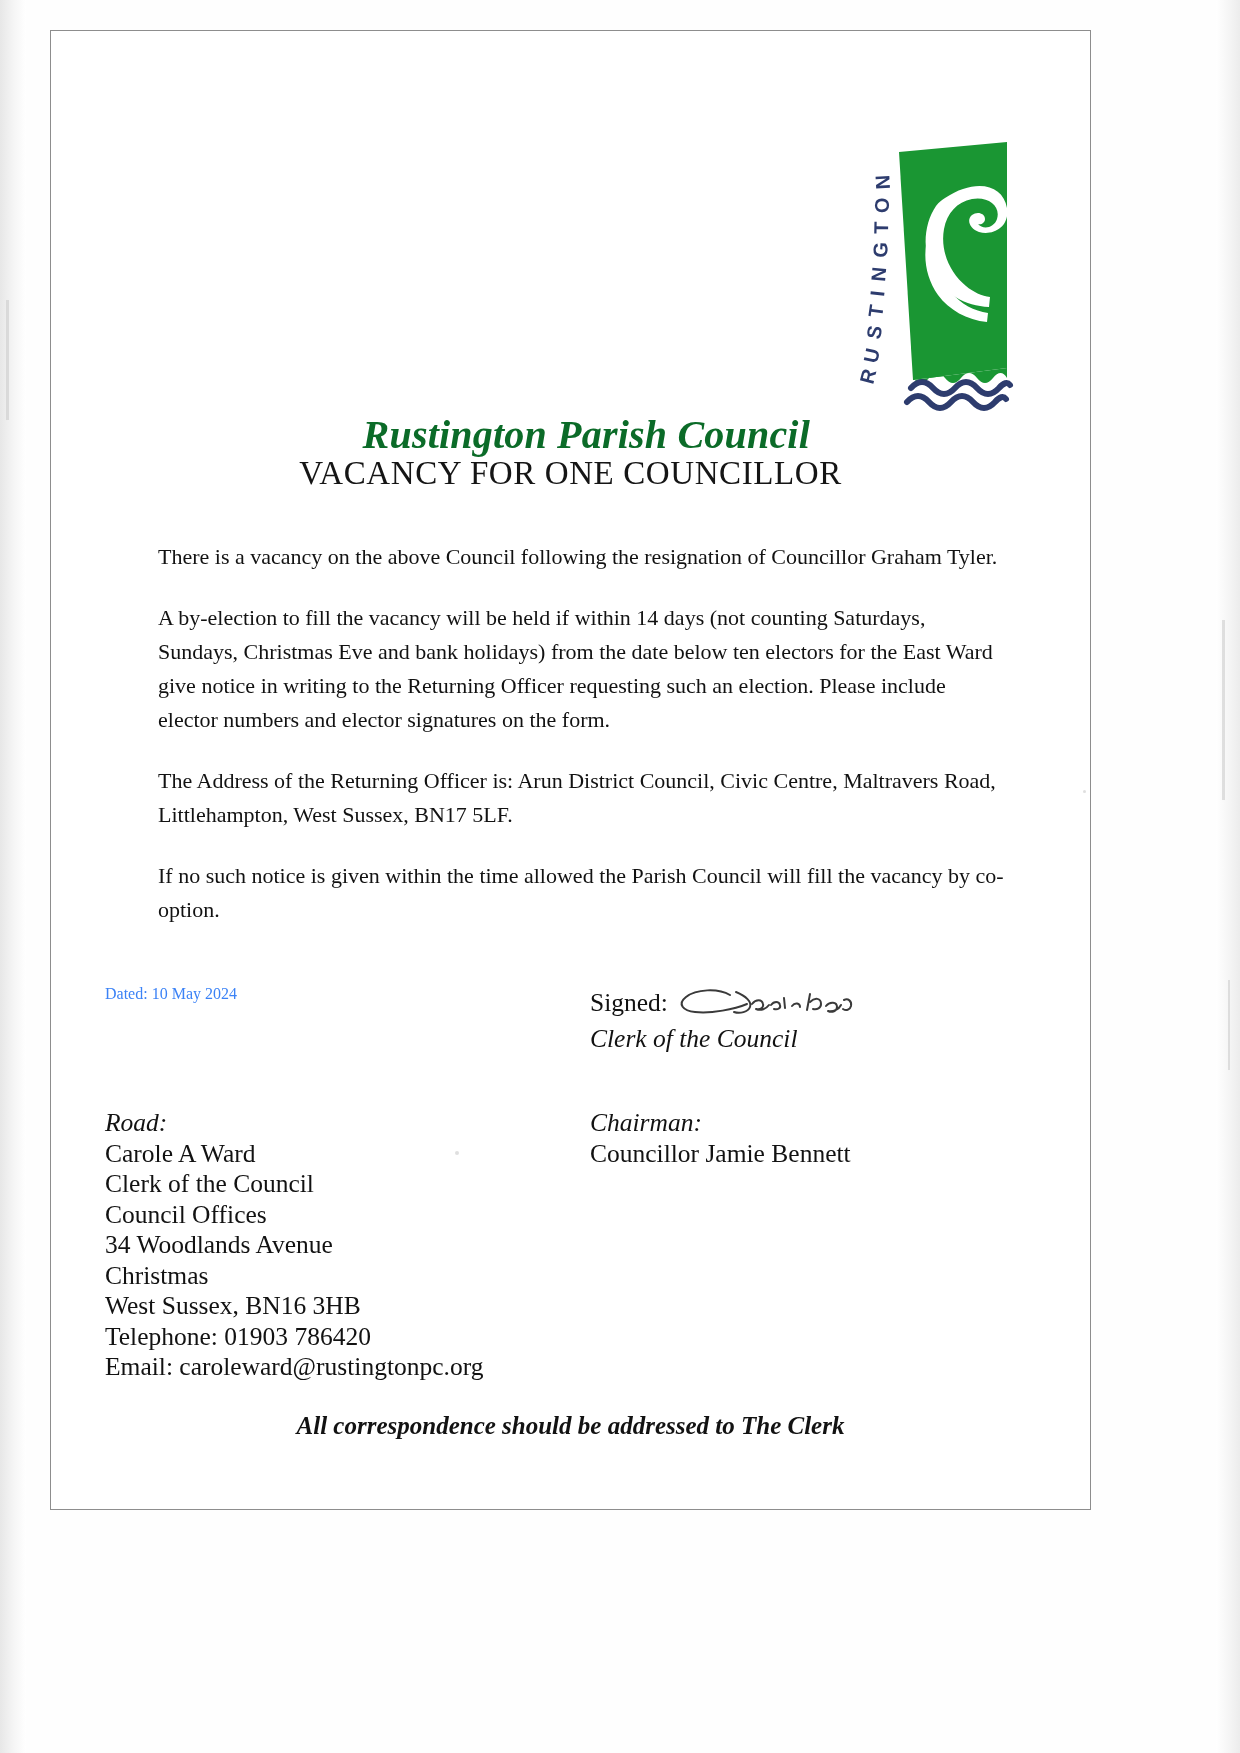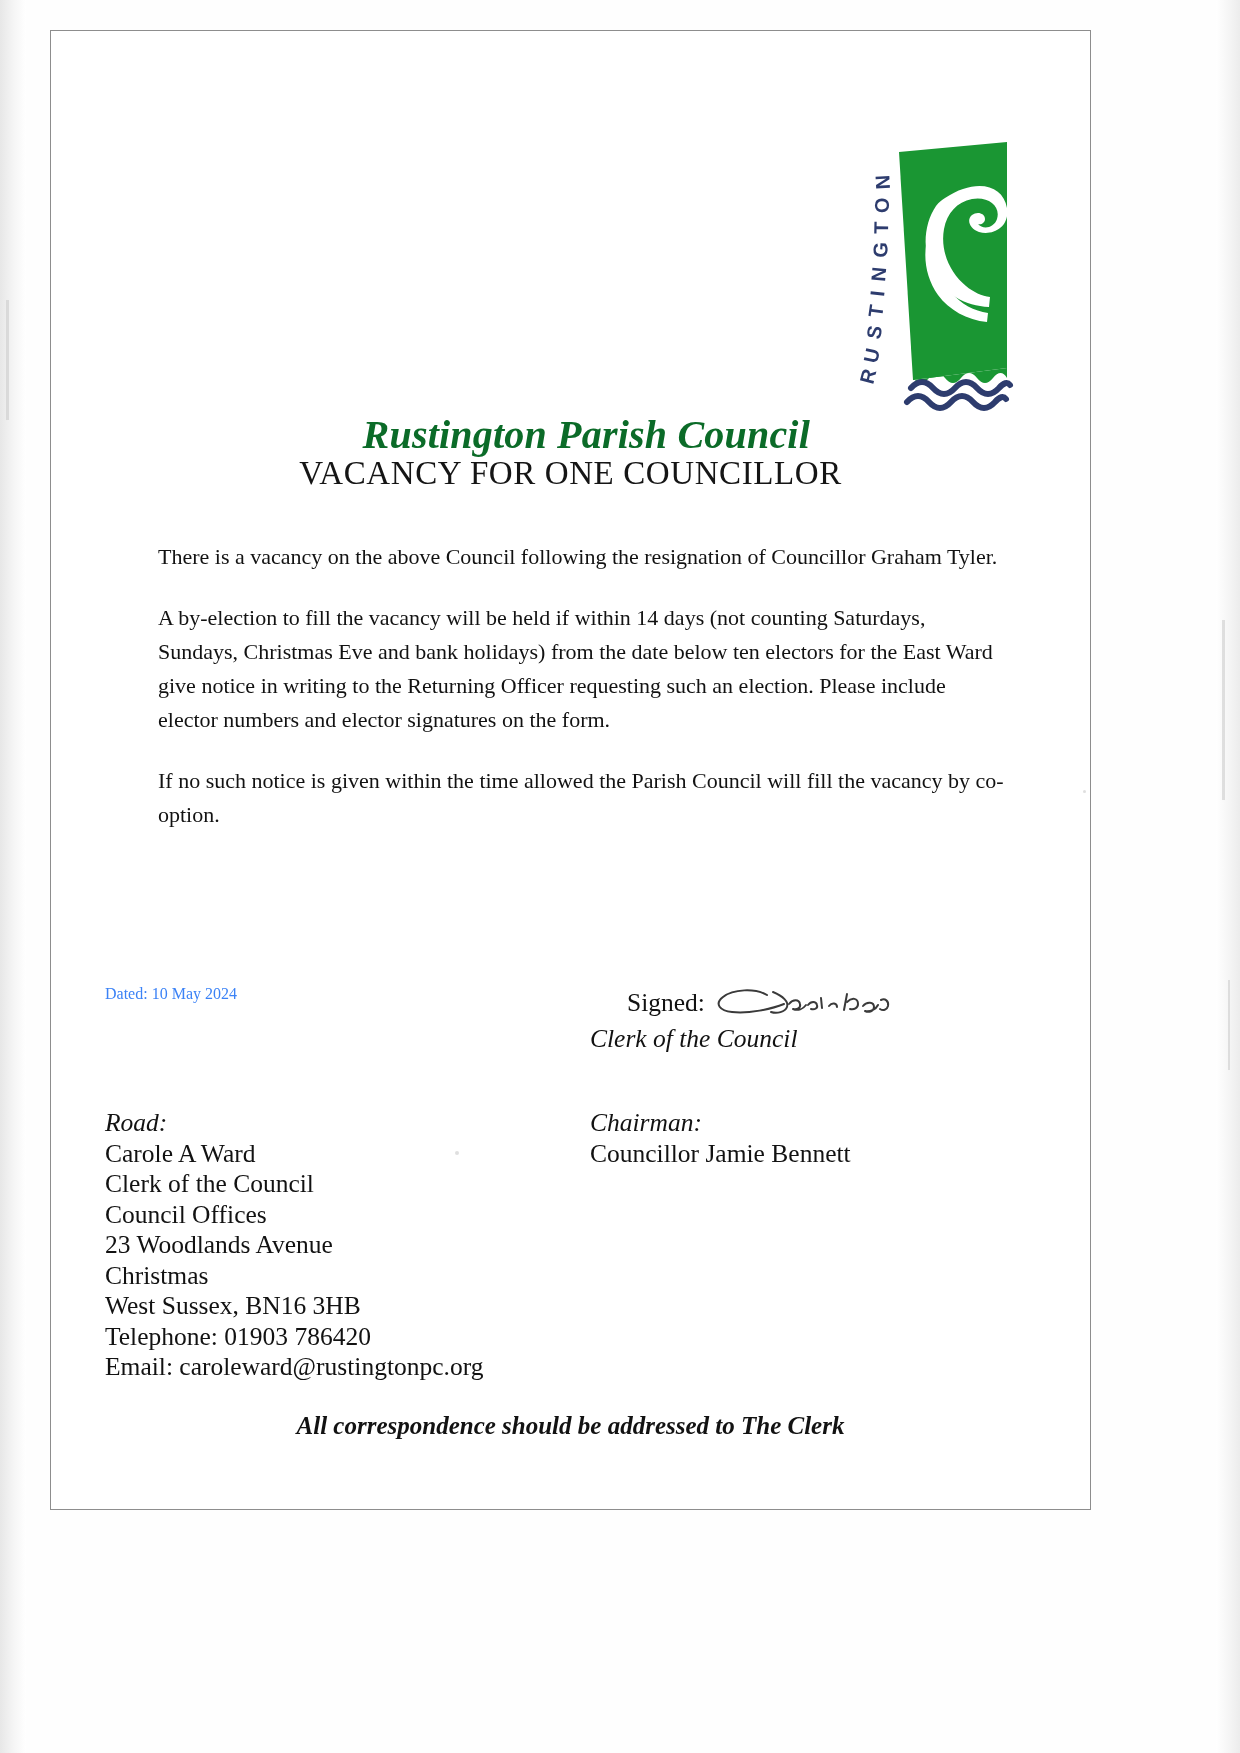--- a/index.html
+++ b/index.html
@@ -131,21 +131,20 @@
     position: absolute;
     left: 540px;
     top: 0;
     width: 430px;
   }
   .signed-line {
     display: flex;
     align-items: center;
     gap: 6px;
     height: 36px;
-    margin-left: 37px;
   }
   .signed-label {
     font-size: 25.5px;
     color: #121212;
     white-space: nowrap;
   }
   .signature {
     position: relative;
     width: 190px;
     height: 34px;
@@ -271,20 +270,21 @@
     </svg>
   </div>
 
   <div class="masthead">Rustington Parish Council</div>
 
   <div class="doc-heading">VACANCY FOR ONE COUNCILLOR</div>
 
   <div class="body-copy">
     <p>There is a vacancy on the above Council following the resignation of Councillor Graham Tyler.</p>
     <p>A by-election to fill the vacancy will be held if within 14 days (not counting Saturdays, Sundays, Christmas Eve and bank holidays) from the date below ten electors for the East Ward give notice in writing to the Returning Officer requesting such an election. Please include elector numbers and elector signatures on the form.</p>
+    <p>The Address of the Returning Officer is: Arun District Council, Civic Centre, Maltravers Road, Littlehampton, West Sussex, BN17 5LF.</p>
     <p>If no such notice is given within the time allowed the Parish Council will fill the vacancy by co-option.</p>
   </div>
 
   <div class="sign-row">
     <div class="dated">Dated: 10 May 2024</div>
 
     <div class="signed-block">
       <div class="signed-line">
         <span class="signed-label">Signed:</span>
         <span class="signature">
@@ -307,21 +307,21 @@
       <div class="clerk-title">Clerk of the Council</div>
     </div>
   </div>
 
   <div class="contact">
     <div class="contact-col left">
       <div class="contact-role">Road:</div>
       <div class="contact-line">Carole A Ward</div>
       <div class="contact-line">Clerk of the Council</div>
       <div class="contact-line">Council Offices</div>
-      <div class="contact-line">23 Woodlands Avenue</div>
+      <div class="contact-line">34 Woodlands Avenue</div>
       <div class="contact-line">Christmas</div>
       <div class="contact-line">West Sussex, BN16 3HB</div>
       <div class="contact-line">Telephone: 01903 786420</div>
       <div class="contact-line">Email: caroleward@rustingtonpc.org</div>
     </div>
 
     <div class="contact-col right">
       <div class="contact-role">Chairman:</div>
       <div class="contact-line">Councillor Jamie Bennett</div>
     </div>

